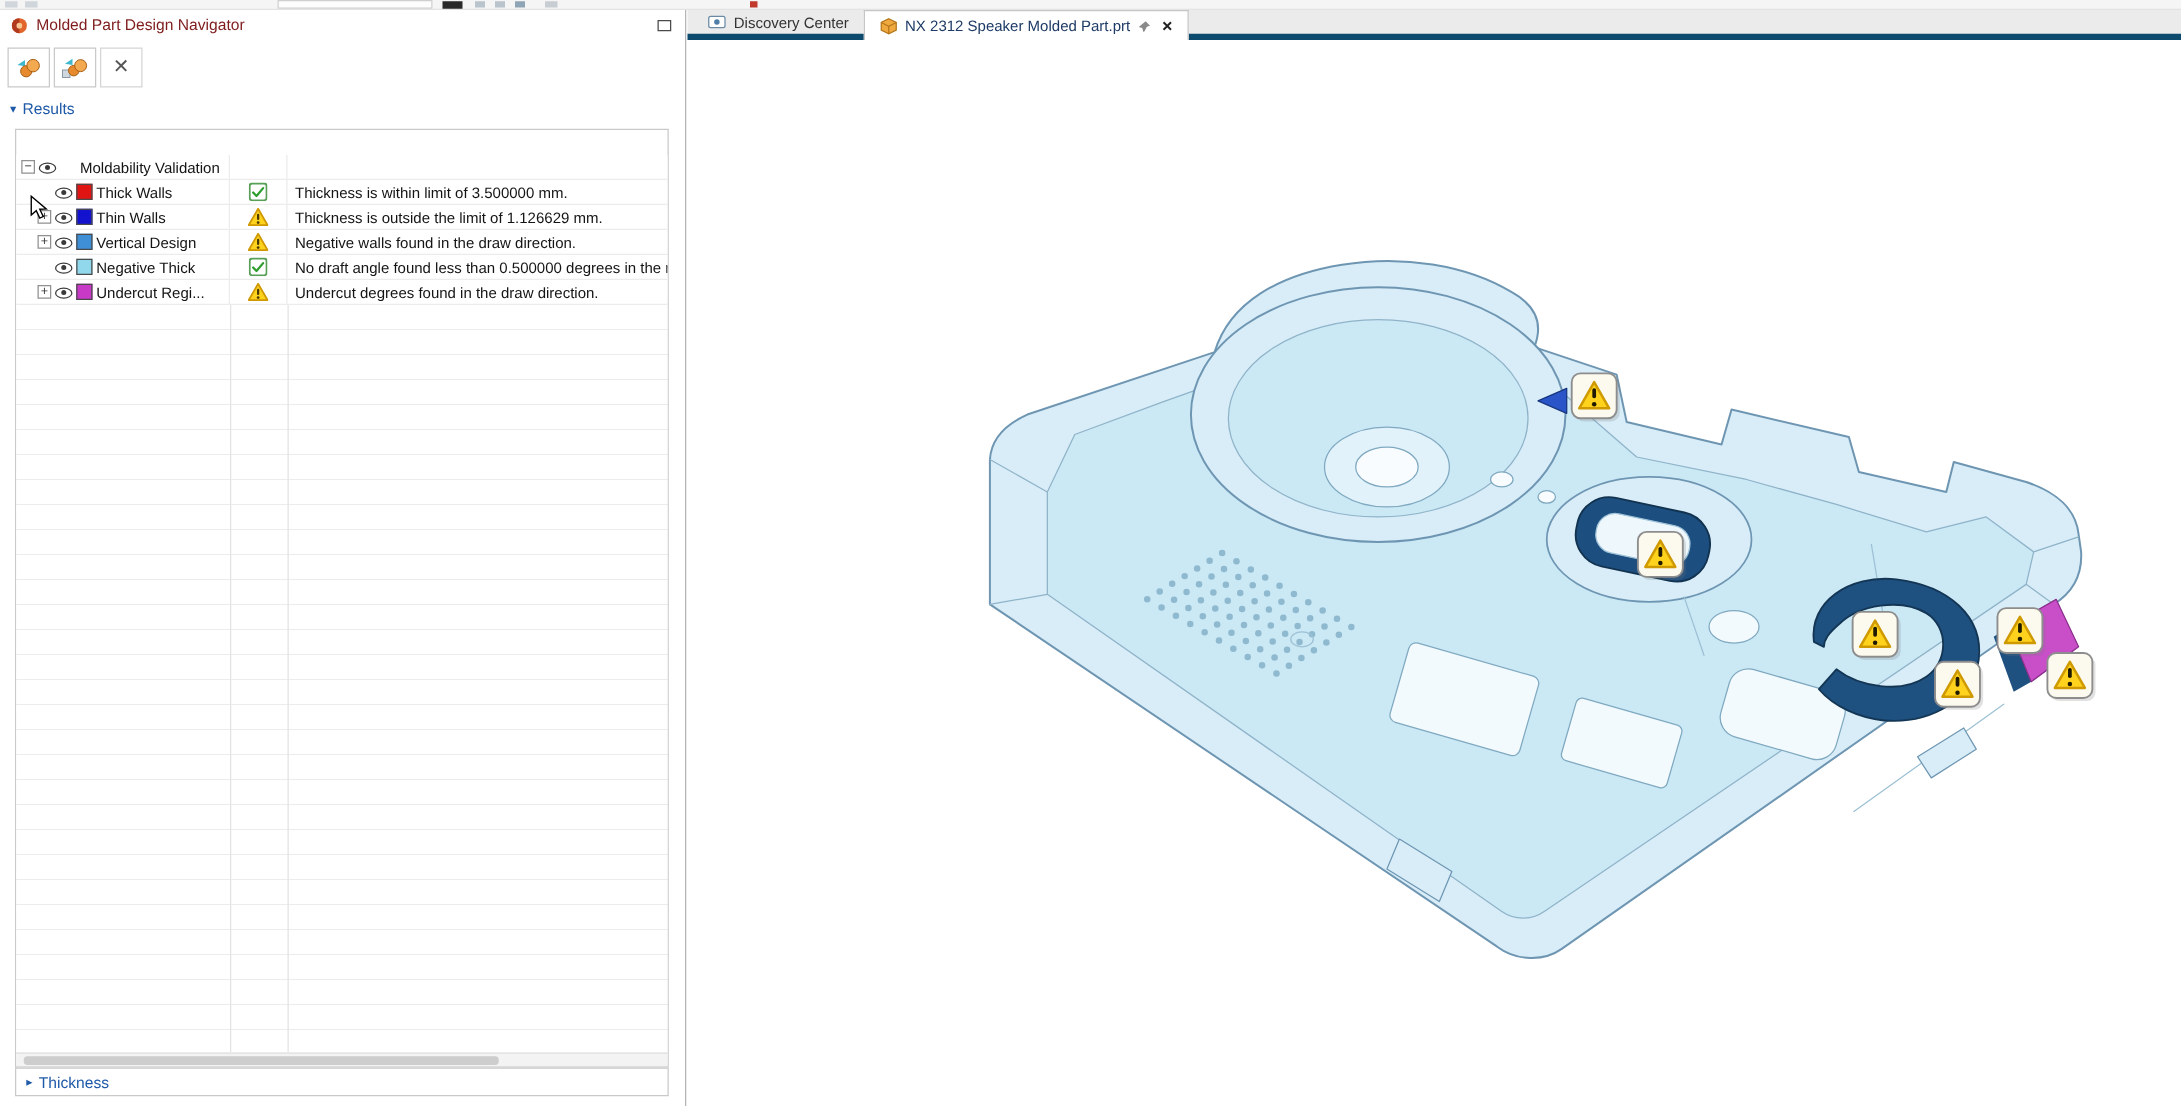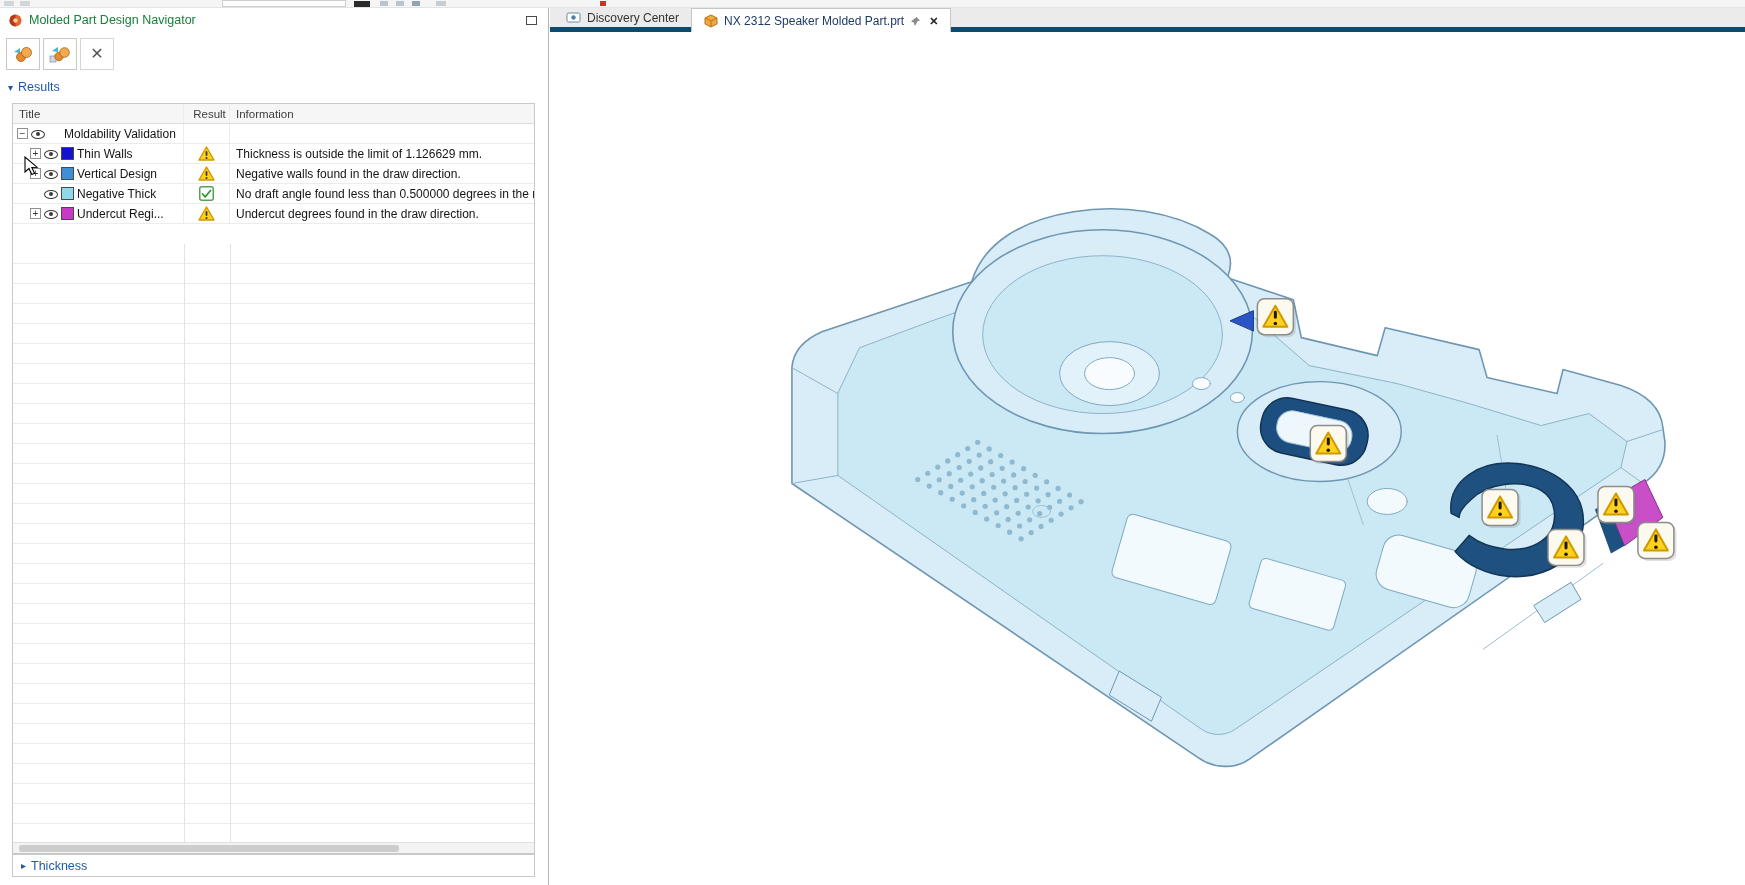--- a/index.html
+++ b/index.html
@@ -7,21 +7,21 @@
     font-family:"Liberation Sans",sans-serif;-webkit-font-smoothing:antialiased}
   .screen{position:relative;width:1745px;height:885px;background:#fff}
 
   
   .sliver{position:absolute;left:0;top:0;width:100%;height:8px;background:#f5f5f5;border-bottom:1px solid #e3e3e3}
   .frag{position:absolute;top:1px}
 
   
   .left-panel{position:absolute;left:0;top:8px;width:549px;bottom:0;background:#fff;border-right:1px solid #b5b5b5}
   .titlebar{position:absolute;left:0;top:0;right:0;height:24px;display:flex;align-items:center;gap:6px;padding:0 8px}
-  .panel-title{font-size:12.5px;color:#15803d}
+  .panel-title{font-size:12.5px;color:#7f1d1d}
   .float-btn{margin-left:auto;width:18px;height:15px;display:flex;align-items:center;justify-content:center;cursor:pointer}
   .float-btn .sq{width:11px;height:9px;border:1px solid #4a4a4a;display:block}
 
   .toolbar{position:absolute;left:6px;top:28px;height:36px;display:flex;align-items:center;gap:3px}
   .tool-btn{width:34px;height:32px;border:1px solid #c9c9c9;background:#fff;display:flex;align-items:center;justify-content:center;cursor:pointer}
   .clear-x{font-size:16px;color:#555;line-height:1}
 
   .results-header{position:absolute;left:8px;top:68px;height:22px;display:flex;align-items:center;gap:5px;font-size:12.5px;color:#1f5aa8;cursor:pointer}
   .sec-arrow{font-size:10px;color:#1f5aa8}
 
@@ -124,42 +124,53 @@
         <span class="clear-x">✕</span>
       </button>
     </div>
 
     <div class="results-header">
       <span class="sec-arrow">▾</span>
       <span>Results</span>
     </div>
 
     <div class="results-box">
-      <div class="thead">
-        <div class="th c-title">Title</div>
-        <div class="th c-result">Result</div>
-        <div class="th c-info">Information</div>
-      </div>
 
       <div class="rows">
 
         <div class="row lvl0">
           <div class="cell c-title">
             <span class="exp" data-exp="−">−</span>
             <span class="eye"></span>
             <span class="swatch" data-c=""></span>
             <span>Moldability Validation</span>
           </div>
           <div class="cell c-result" data-status="">
             
             
           </div>
           <div class="cell c-info"></div>
         </div>
 
+        <div class="row lvl1">
+          <div class="cell c-title">
+            <span class="exp" data-exp=""></span>
+            <span class="eye"></span>
+            <span class="swatch" data-c="#e11414" style="background: rgb(225, 20, 20);"></span>
+            <span>Thick Walls</span>
+          </div>
+          <div class="cell c-result" data-status="pass">
+            <span class="pass-icon"><svg width="15" height="15" viewBox="0 0 15 15">
+                  <rect x="0.75" y="0.75" width="13.5" height="13.5" rx="2" fill="#fff" stroke="#58a058" stroke-width="1.5"></rect>
+                  <path d="M3.5 8 L6.2 10.8 L11.5 4.5" fill="none" stroke="#2f9e2f" stroke-width="1.8" stroke-linecap="round" stroke-linejoin="round"></path>
+                </svg></span>
+
+          </div>
+          <div class="cell c-info">Thickness is within limit of 3.500000 mm.</div>
+        </div>
 
         <div class="row lvl1">
           <div class="cell c-title">
             <span class="exp" data-exp="+">+</span>
             <span class="eye"></span>
             <span class="swatch" data-c="#1212cf" style="background: rgb(18, 18, 207);"></span>
             <span>Thin Walls</span>
           </div>
           <div class="cell c-result" data-status="warning">
 

